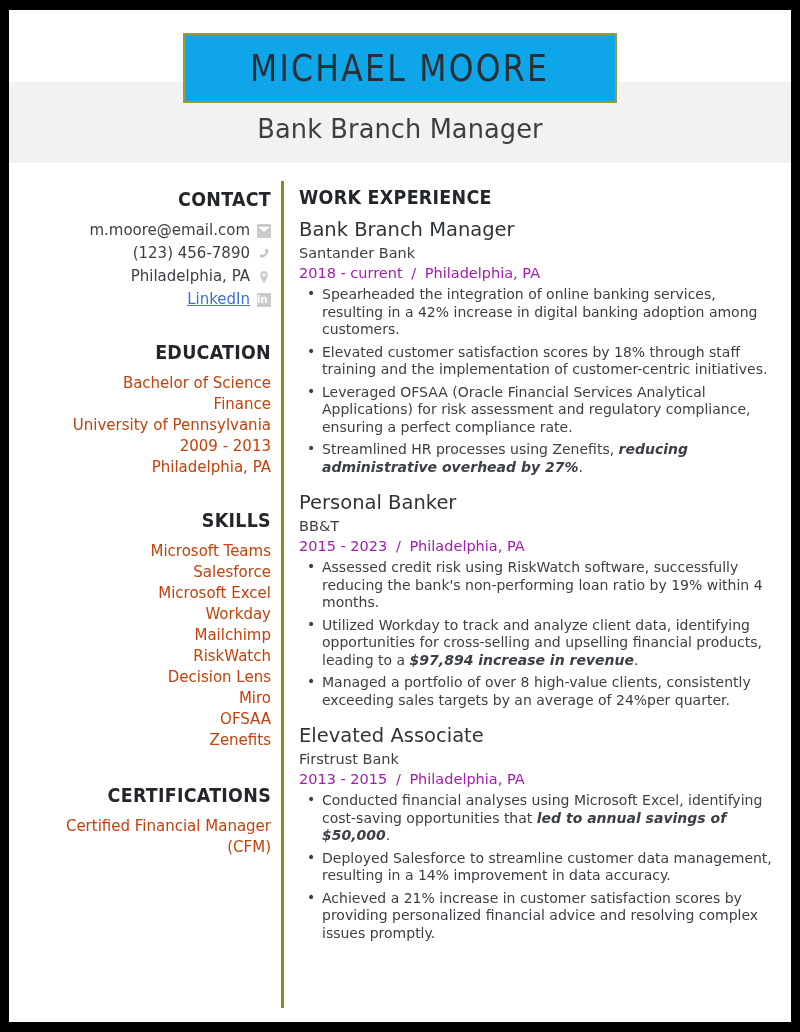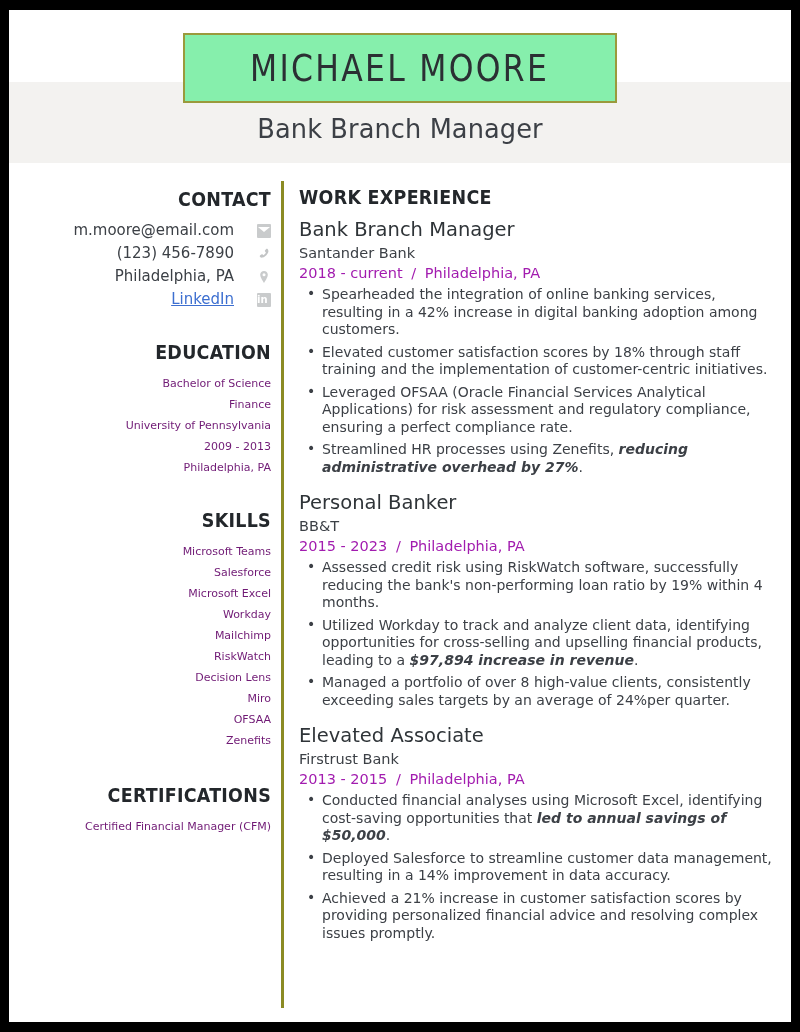--- a/index.html
+++ b/index.html
@@ -46,21 +46,21 @@
     background: #f3f2f0;
   }
   .name-box {
     position: absolute;
     left: 174px;
     top: 23px;
     width: 434px;
     height: 70px;
     box-sizing: border-box;
     border: 2px solid #9a9a3c;
-    background: #86efac;
+    background: #0ea5e9;
     display: flex;
     align-items: center;
     justify-content: center;
   }
   .name-text {
     font-family: "DejaVu Sans Condensed", "Liberation Sans Narrow", "Liberation Sans", sans-serif;
     font-size: 38px;
     letter-spacing: 2.5px;
     color: #2b2f33;
     font-weight: 400;
@@ -115,21 +115,21 @@
     transform-origin: right center;
   }
   .side-heading.sp-edu { margin-top: 30px; }
   .side-heading.sp-skills { margin-top: 30px; }
   .side-heading.sp-cert { margin-top: 32px; }
 
   .contact-row {
     display: flex;
     align-items: center;
     justify-content: flex-end;
-    gap: 23px;
+    gap: 7px;
     font-size: 15px;
     color: #3c4046;
     line-height: 21px;
     margin-bottom: 2px;
   }
   .contact-row a.link-text {
     color: #3d6fd0;
     text-decoration: underline;
   }
   .ci {
@@ -170,22 +170,22 @@
     color: #ffffff;
     font-size: 10px;
     font-weight: 700;
     line-height: 14px;
     text-align: left;
     border-radius: 1px;
     font-family: "DejaVu Sans", sans-serif;
   }
 
   .side-line {
-    font-size: 11px;
-    color: #701a75;
+    font-size: 15px;
+    color: #c2410c;
     line-height: 21px;
   }
 
   
   .right-col {
     flex: 1;
     padding-left: 28px;
     padding-top: 22px;
     padding-right: 16px;
     box-sizing: border-box;

